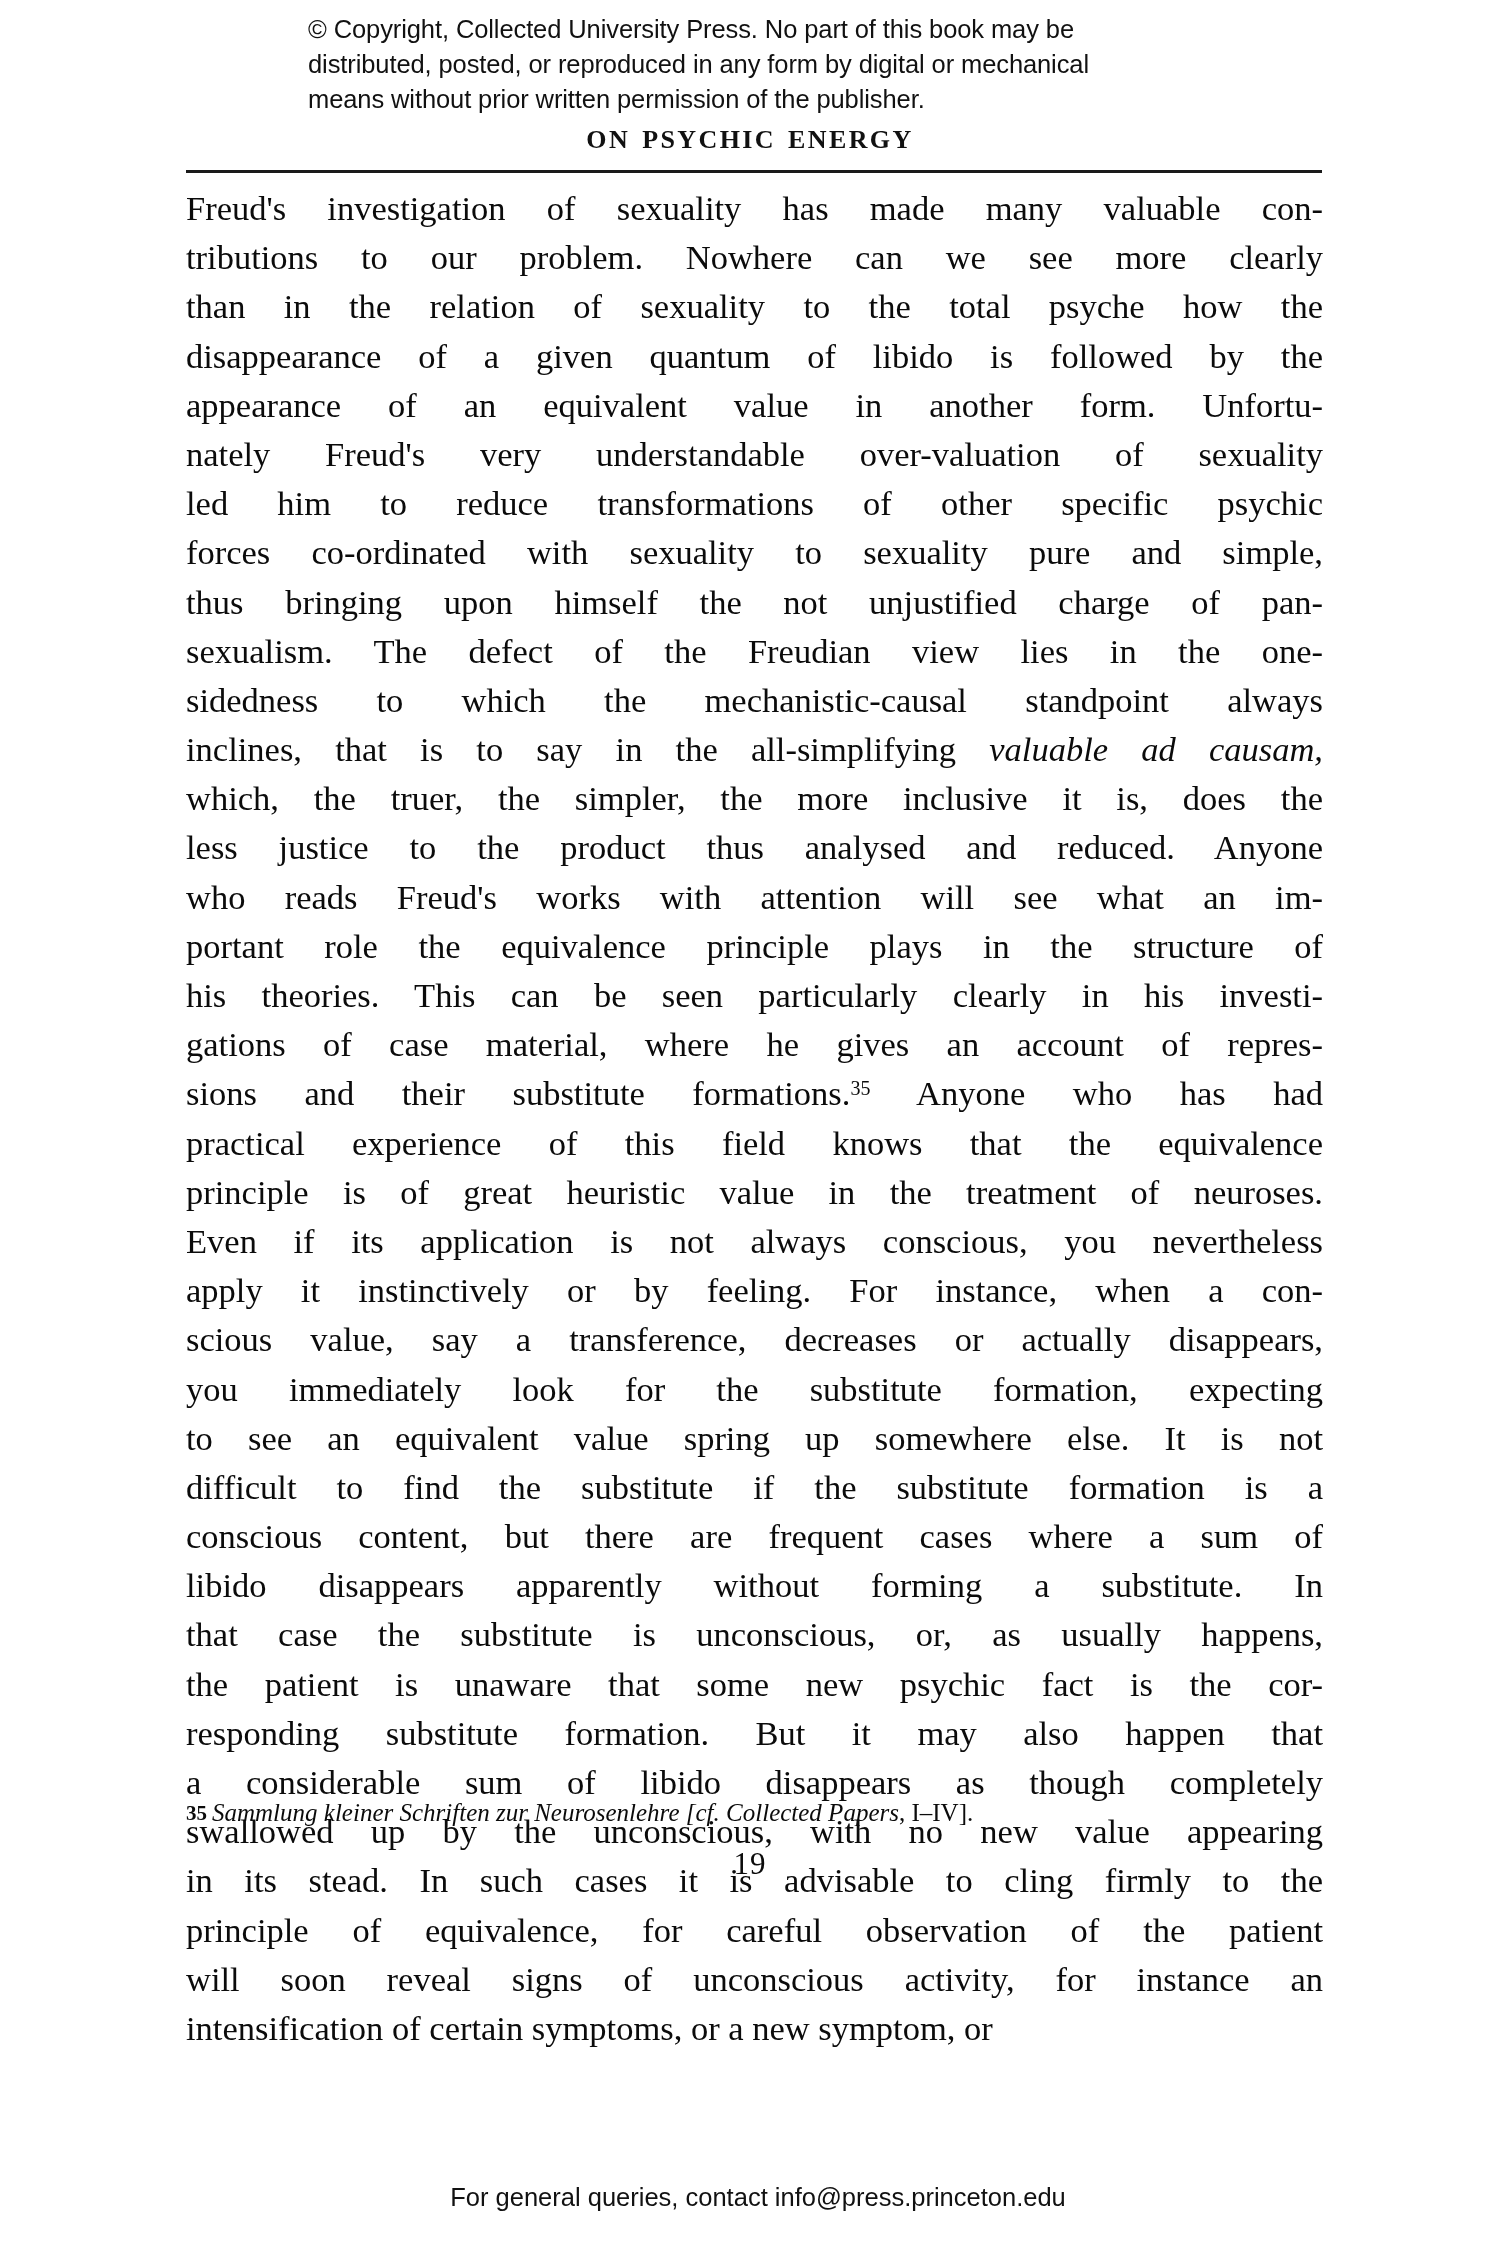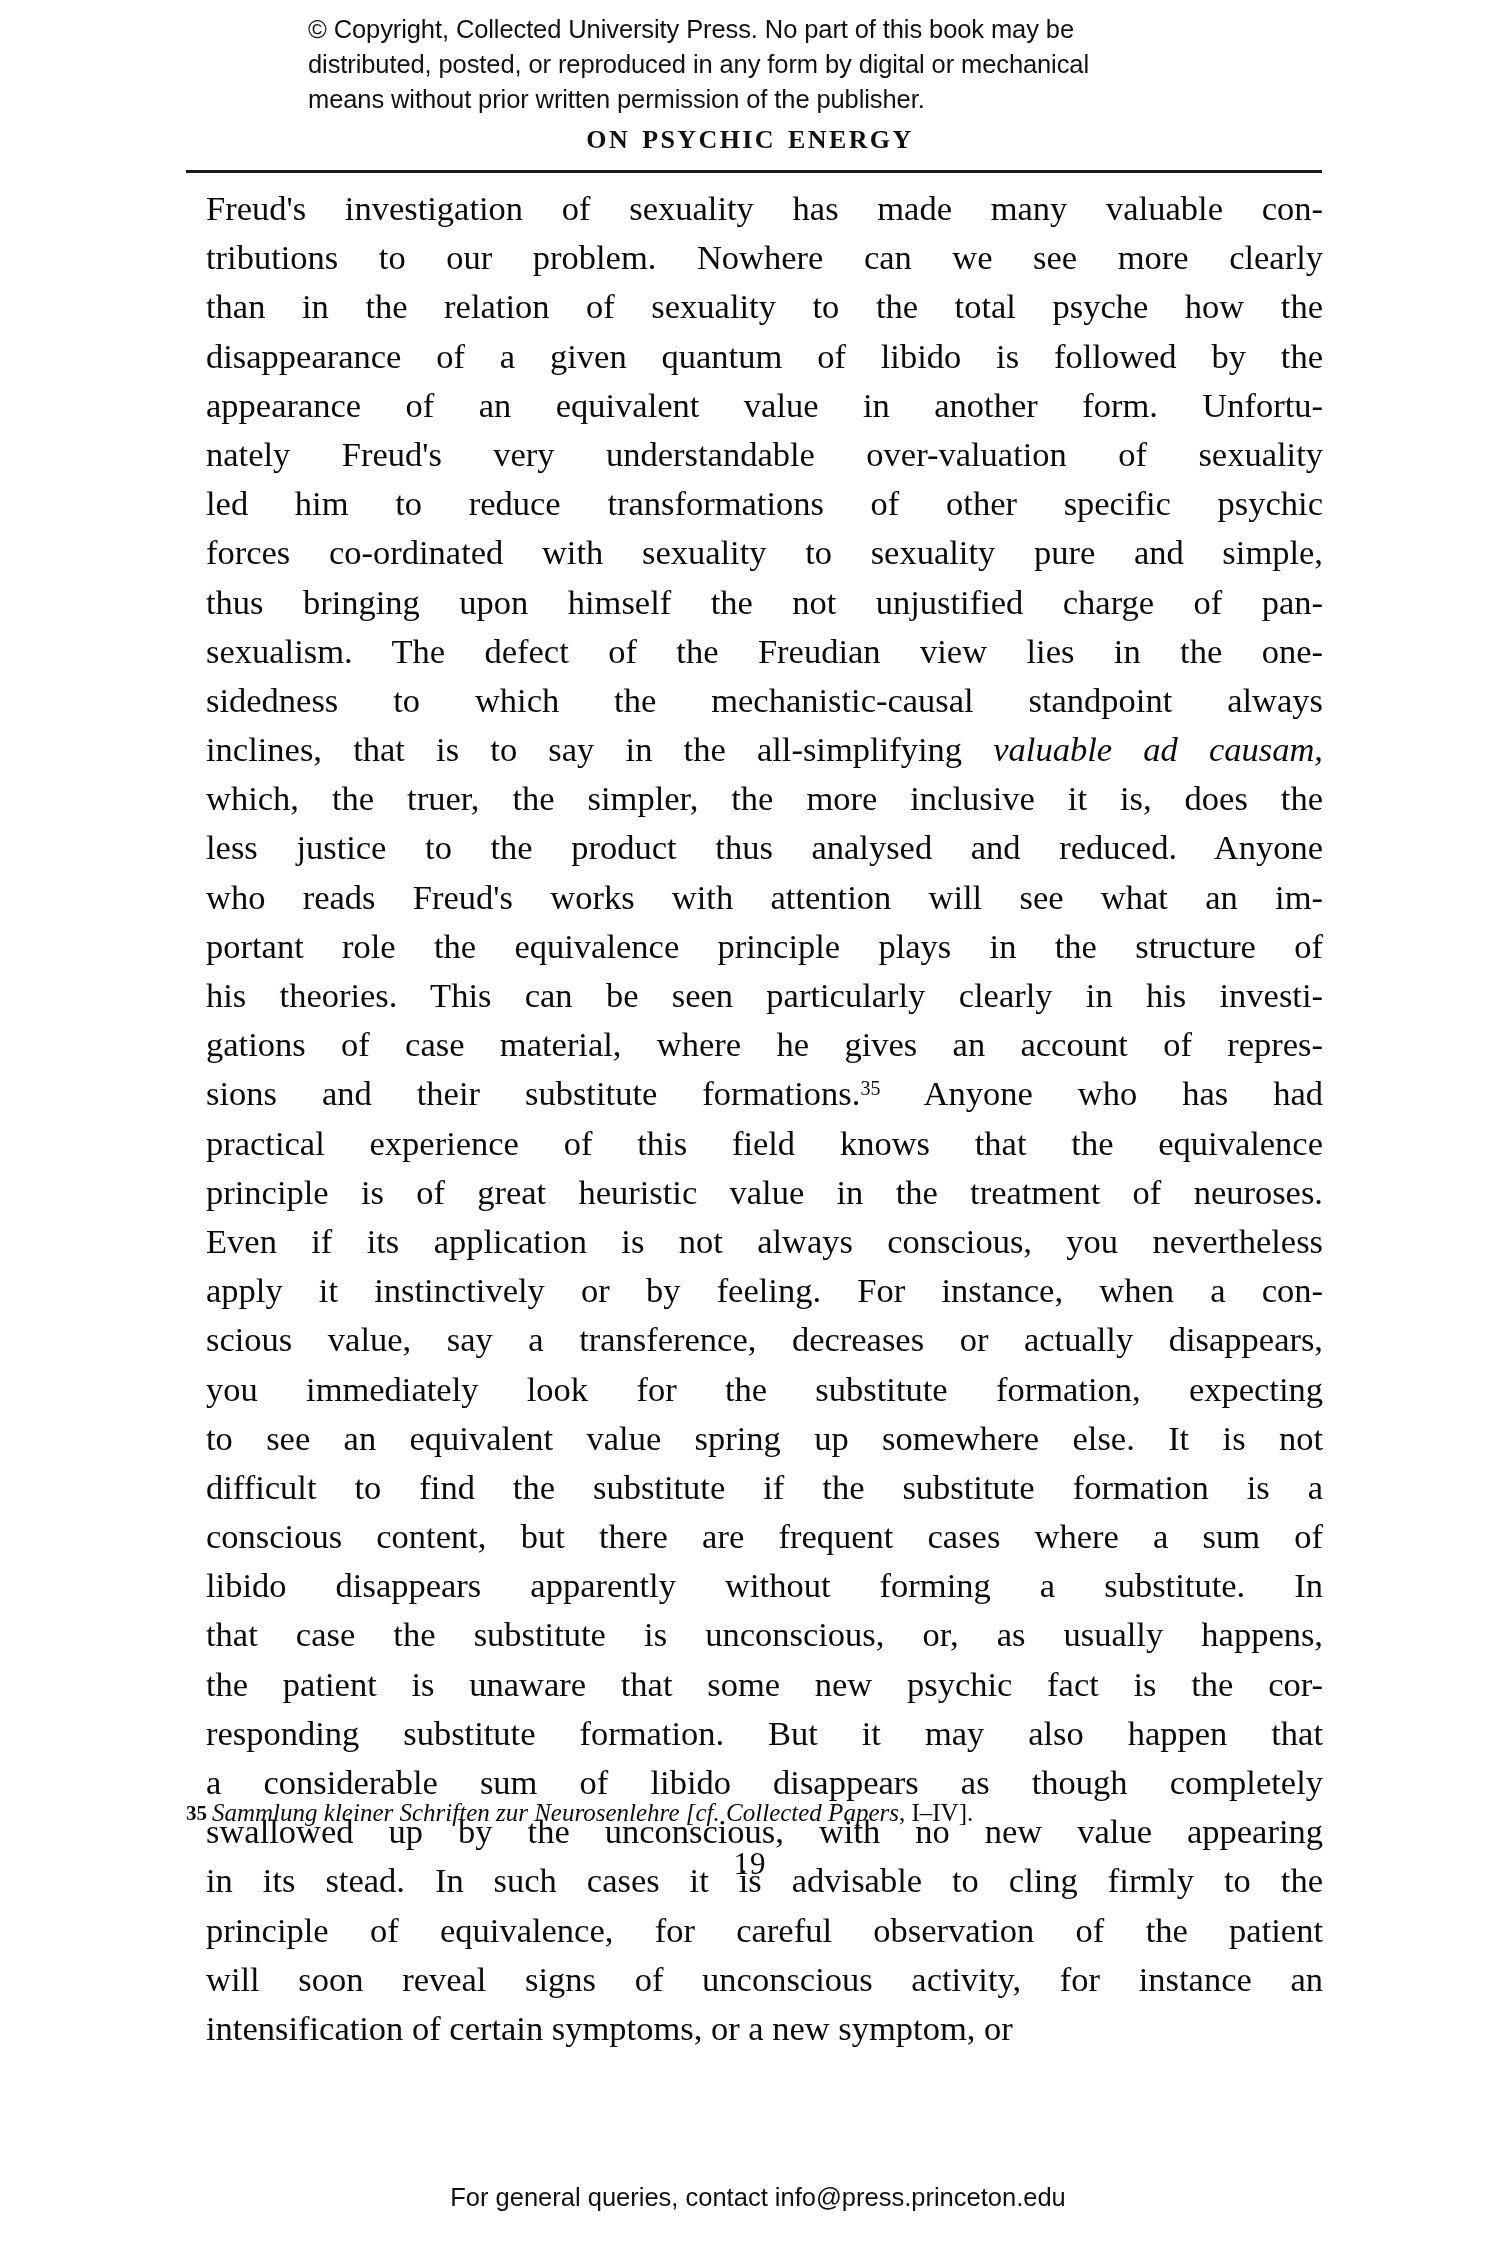--- a/index.html
+++ b/index.html
@@ -67,21 +67,20 @@
     line-height: 49.2px;
     height: 49.2px;
     white-space: nowrap;
     color: #0b0b0b;
   }
   
   .bline {
     text-align: justify;
     text-align-last: justify;
     white-space: normal;
-    margin-left: 20px;
   }
   .bline.last, .bline.noj {
     text-align: left;
     text-align-last: left;
   }
   .bline i { font-style: italic; }
   .bline sup {
     font-size: 0.58em;
     vertical-align: 0.52em;
     line-height: 0;

